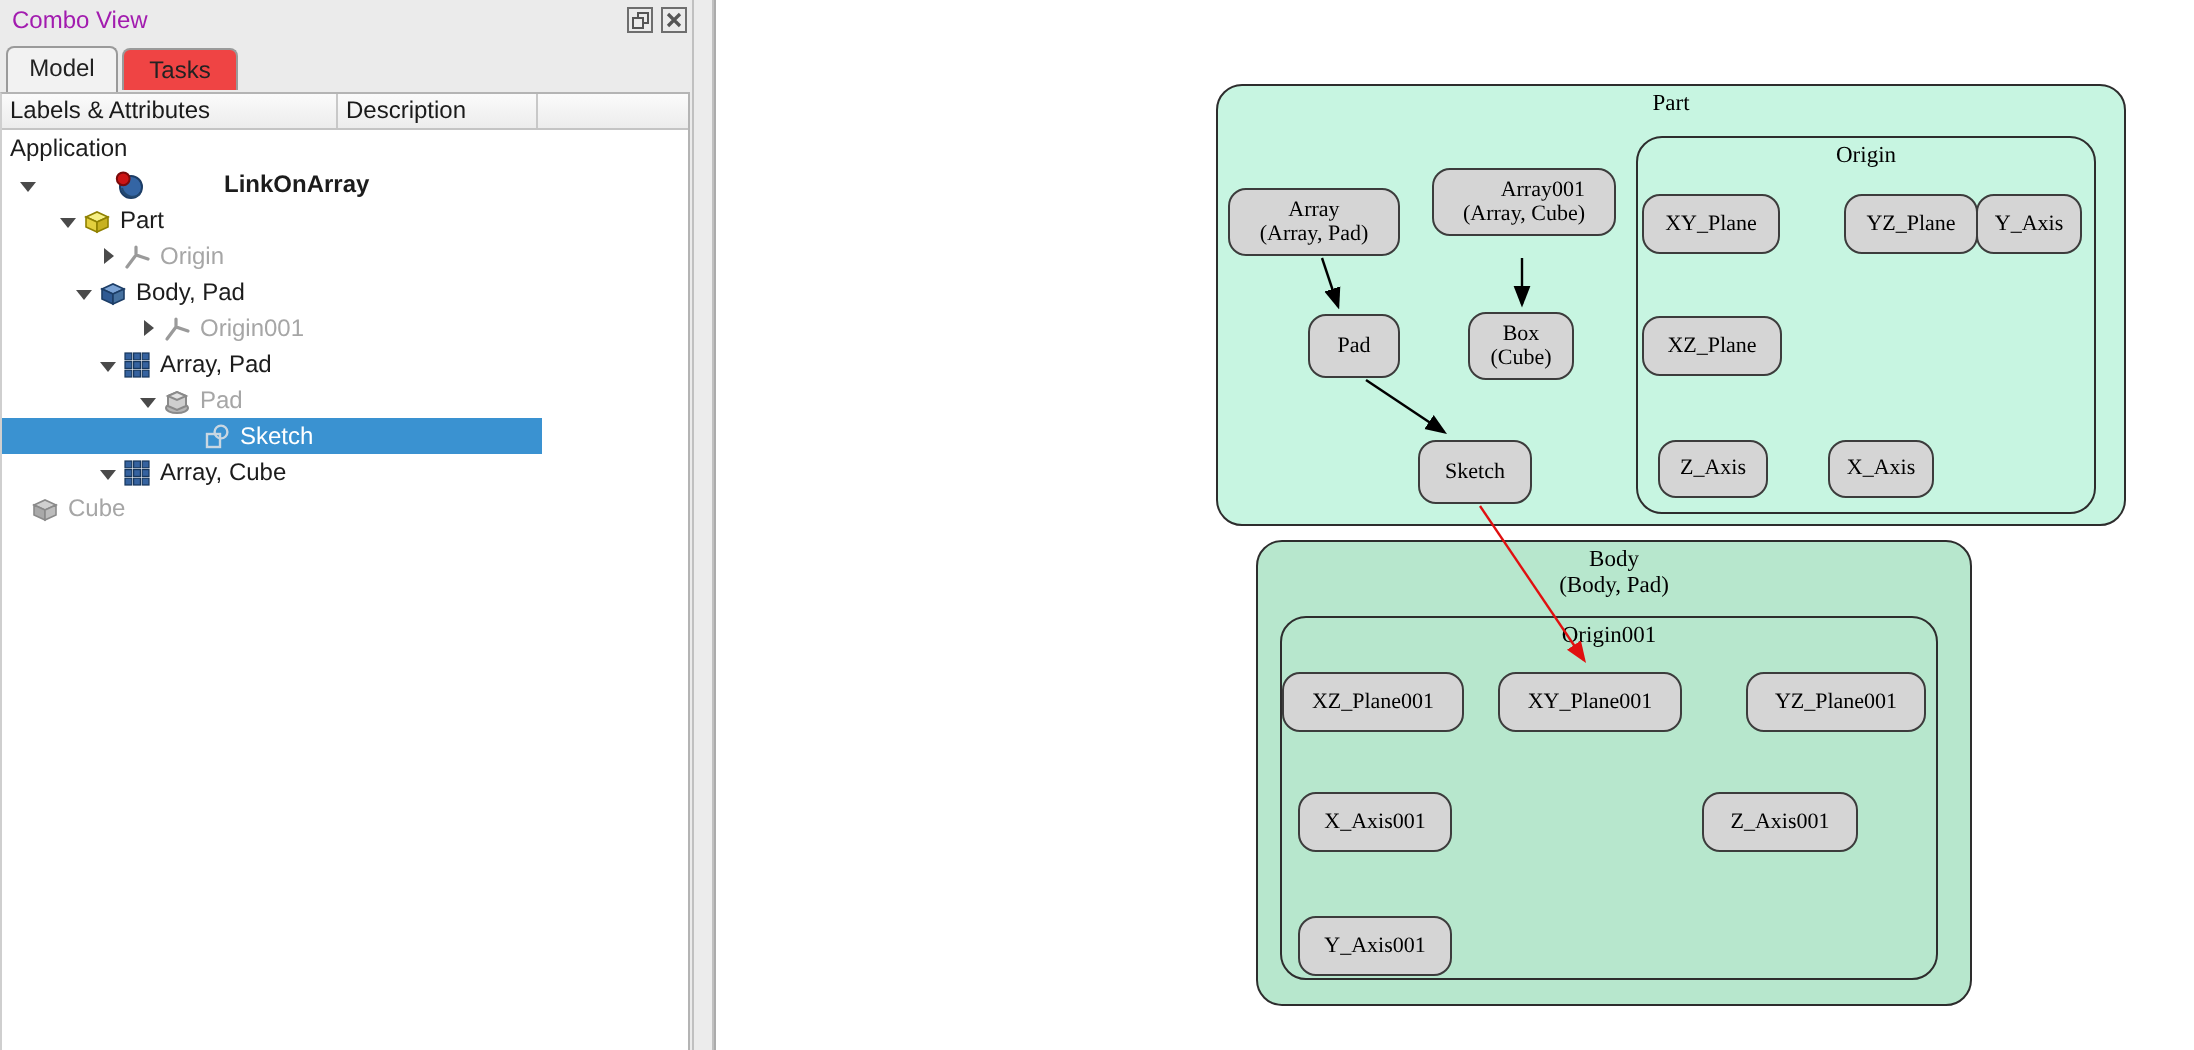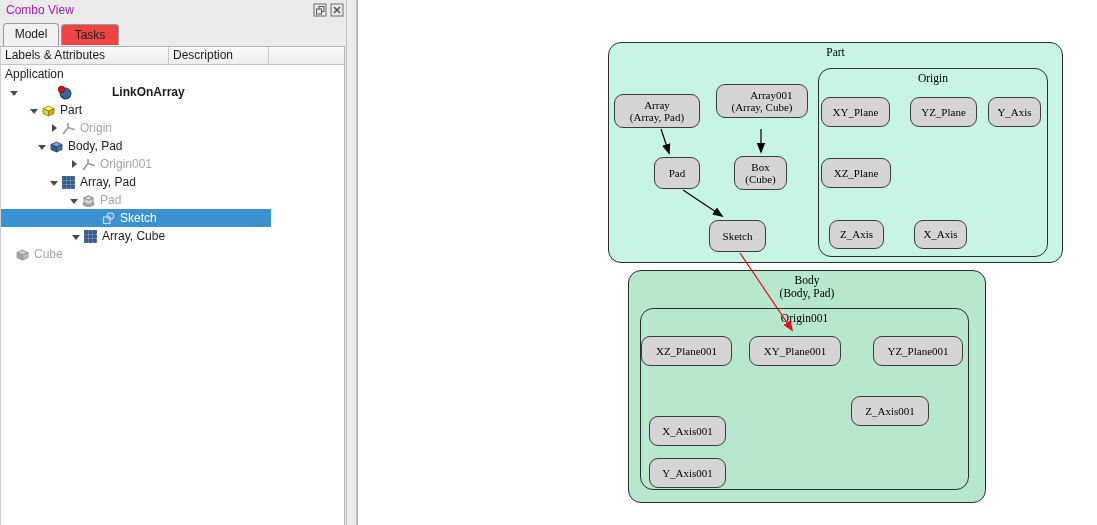--- a/index.html
+++ b/index.html
@@ -196,21 +196,21 @@
           <span class="spacer"></span>
           <span class="ticon">
             <svg width="15" height="15" viewBox="0 0 15 15">
               <rect x="2.5" y="6" width="6.5" height="6.5" fill="none" stroke="#c9d7e2" stroke-width="1.2"></rect>
               <circle cx="9.5" cy="5" r="3.2" fill="none" stroke="#c9d7e2" stroke-width="1.2"></circle>
             </svg>
           </span>
           <span class="lbl">Sketch</span>
         </div>
 
-        <div class="row" style="padding-left:68px;">
+        <div class="row" style="padding-left:46px;">
           <span class="tw exp"></span>
           <span class="ticon">
             <svg width="15" height="15" viewBox="0 0 15 15">
               <g fill="#35629f" stroke="#16365c" stroke-width="0.6">
                 <rect x="1.5" y="1.5" width="3.4" height="3.4"></rect>
                   <rect x="5.8" y="1.5" width="3.4" height="3.4"></rect>
                   <rect x="10.1" y="1.5" width="3.4" height="3.4"></rect>
                 <rect x="1.5" y="5.8" width="3.4" height="3.4"></rect>
                   <rect x="5.8" y="5.8" width="3.4" height="3.4"></rect>
                   <rect x="10.1" y="5.8" width="3.4" height="3.4"></rect>
@@ -260,30 +260,30 @@
     <div class="gnode" style="left:256px;top:94px;width:86px;height:34px;">Array
 (Array, Pad)</div>
     <div class="gnode" style="left:358px;top:84px;width:92px;height:34px;text-align:right;">Array001
 (Array, Cube)</div>
     <div class="gnode" style="left:296px;top:157px;width:46px;height:32px;">Pad</div>
     <div class="gnode" style="left:376px;top:156px;width:53px;height:34px;">Box
 (Cube)</div>
     <div class="gnode" style="left:351px;top:220px;width:57px;height:32px;">Sketch</div>
 
     <div class="gnode" style="left:463px;top:97px;width:69px;height:30px;">XY_Plane</div>
-    <div class="gnode" style="left:552px;top:97px;width:67px;height:30px;">YZ_Plane</div>
+    <div class="gnode" style="left:564px;top:97px;width:67px;height:30px;">YZ_Plane</div>
     <div class="gnode" style="left:630px;top:97px;width:53px;height:30px;">Y_Axis</div>
     <div class="gnode" style="left:463px;top:158px;width:70px;height:30px;">XZ_Plane</div>
     <div class="gnode" style="left:471px;top:220px;width:55px;height:29px;">Z_Axis</div>
     <div class="gnode" style="left:556px;top:220px;width:53px;height:29px;">X_Axis</div>
 
     <div class="gnode" style="left:283px;top:336px;width:91px;height:30px;">XZ_Plane001</div>
     <div class="gnode" style="left:391px;top:336px;width:92px;height:30px;">XY_Plane001</div>
     <div class="gnode" style="left:515px;top:336px;width:90px;height:30px;">YZ_Plane001</div>
-    <div class="gnode" style="left:291px;top:396px;width:77px;height:30px;margin-top:20px;">X_Axis001</div>
+    <div class="gnode" style="left:291px;top:396px;width:77px;height:30px;">X_Axis001</div>
     <div class="gnode" style="left:493px;top:396px;width:78px;height:30px;">Z_Axis001</div>
     <div class="gnode" style="left:291px;top:458px;width:77px;height:30px;">Y_Axis001</div>
 
     <svg class="edges" viewBox="0 0 740 525">
       <defs>
         <marker id="arrB" markerWidth="9" markerHeight="8" refX="7.5" refY="4" orient="auto">
           <polygon points="0,0.5 9,4 0,7.5" fill="#000"></polygon>
         </marker>
         <marker id="arrR" markerWidth="9" markerHeight="8" refX="7.5" refY="4" orient="auto">
           <polygon points="0,0.5 9,4 0,7.5" fill="#e01010"></polygon>

